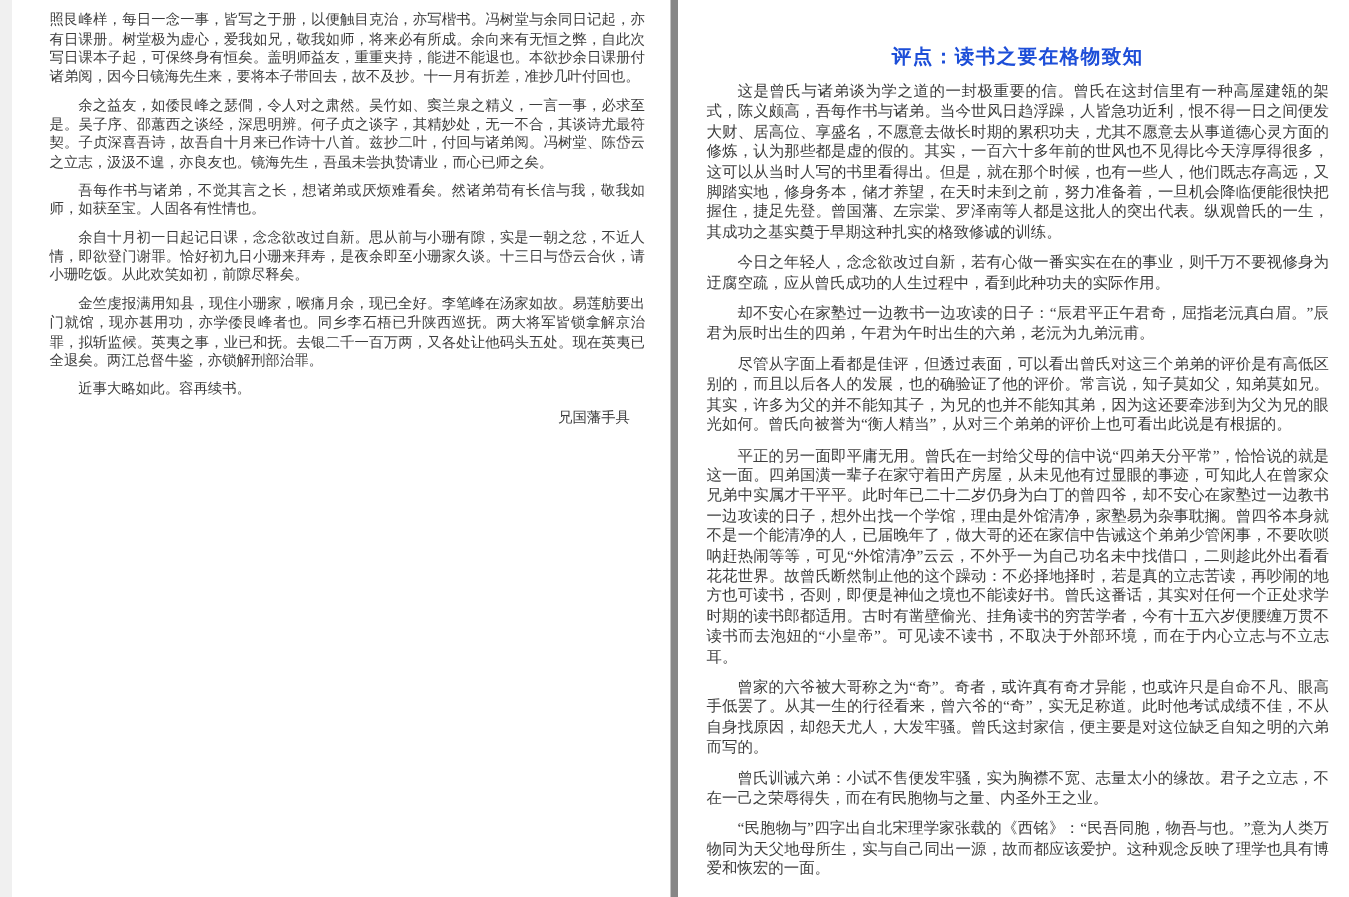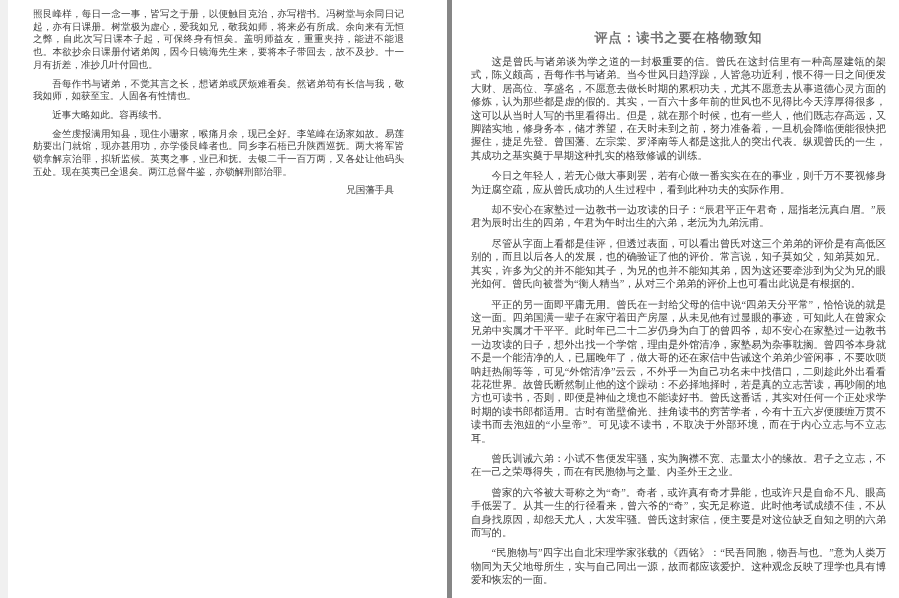--- a/index.html
+++ b/index.html
@@ -21,21 +21,21 @@
     flex: 0 0 auto;
   }
   .page {
     background: #ffffff;
     color: #3d3d3d;
     overflow: hidden;
     flex: 0 0 auto;
   }
   .page-left {
     width: 439px; height: 444px;
-    padding: 8px 43px 0 25px;
+    padding: 8px 17px 0 25px;
     font-size: 9.6px;
     line-height: 12.7px;
   }
   .divider {
     width: 5px; height: 598px;
     background: #868686;
     flex: 0 0 auto;
   }
   .page-right {
     width: 447px; height: 598px;
@@ -52,50 +52,52 @@
   .page-left p.para { margin-bottom: 6px; }
   p.para.flush { text-indent: 0; }
   .signature {
     text-align: right;
     padding-right: 10px;
     margin-top: 2px;
   }
   .commentary-title {
     text-align: center;
     font-weight: bold;
-    color: #737373;
+    color: #1d4ed8;
     font-size: 13px;
     line-height: 15px;
     margin-bottom: 10px;
     letter-spacing: 1px;
   }
 </style>
 </head>
 <body>
 
 <div class="viewer">
 
   <div class="edge-strip"></div>
 
   <div class="page page-left">
     <p class="para flush">照艮峰样，每日一念一事，皆写之于册，以便触目克治，亦写楷书。冯树堂与余同日记起，亦有日课册。树堂极为虚心，爱我如兄，敬我如师，将来必有所成。余向来有无恒之弊，自此次写日课本子起，可保终身有恒矣。盖明师益友，重重夹持，能进不能退也。本欲抄余日课册付诸弟阅，因今日镜海先生来，要将本子带回去，故不及抄。十一月有折差，准抄几叶付回也。</p>
+    <p class="para">余之益友，如倭艮峰之瑟僴，令人对之肃然。吴竹如、窦兰泉之精义，一言一事，必求至是。吴子序、邵蕙西之谈经，深思明辨。何子贞之谈字，其精妙处，无一不合，其谈诗尤最符契。子贞深喜吾诗，故吾自十月来已作诗十八首。兹抄二叶，付回与诸弟阅。冯树堂、陈岱云之立志，汲汲不遑，亦良友也。镜海先生，吾虽未尝执贽请业，而心已师之矣。</p>
     <p class="para">吾每作书与诸弟，不觉其言之长，想诸弟或厌烦难看矣。然诸弟苟有长信与我，敬我如师，如获至宝。人固各有性情也。</p>
+    <p class="para">余自十月初一日起记日课，念念欲改过自新。思从前与小珊有隙，实是一朝之忿，不近人情，即欲登门谢罪。恰好初九日小珊来拜寿，是夜余即至小珊家久谈。十三日与岱云合伙，请小珊吃饭。从此欢笑如初，前隙尽释矣。</p>
+    <p class="para">金竺虔报满用知县，现住小珊家，喉痛月余，现已全好。李笔峰在汤家如故。易莲舫要出门就馆，现亦甚用功，亦学倭艮峰者也。同乡李石梧已升陕西巡抚。两大将军皆锁拿解京治罪，拟斩监候。英夷之事，业已和抚。去银二千一百万两，又各处让他码头五处。现在英夷已全退矣。两江总督牛鉴，亦锁解刑部治罪。</p>
     <p class="para">近事大略如此。容再续书。</p>
-    <p class="para">金竺虔报满用知县，现住小珊家，喉痛月余，现已全好。李笔峰在汤家如故。易莲舫要出门就馆，现亦甚用功，亦学倭艮峰者也。同乡李石梧已升陕西巡抚。两大将军皆锁拿解京治罪，拟斩监候。英夷之事，业已和抚。去银二千一百万两，又各处让他码头五处。现在英夷已全退矣。两江总督牛鉴，亦锁解刑部治罪。</p>
     <div class="signature">兄国藩手具</div>
   </div>
 
   <div class="divider"></div>
 
   <div class="page page-right">
     <div class="commentary-title">评点：读书之要在格物致知</div>
     <p class="para">这是曾氏与诸弟谈为学之道的一封极重要的信。曾氏在这封信里有一种高屋建瓴的架式，陈义颇高，吾每作书与诸弟。当今世风日趋浮躁，人皆急功近利，恨不得一日之间便发大财、居高位、享盛名，不愿意去做长时期的累积功夫，尤其不愿意去从事道德心灵方面的修炼，认为那些都是虚的假的。其实，一百六十多年前的世风也不见得比今天淳厚得很多，这可以从当时人写的书里看得出。但是，就在那个时候，也有一些人，他们既志存高远，又脚踏实地，修身务本，储才养望，在天时未到之前，努力准备着，一旦机会降临便能很快把握住，捷足先登。曾国藩、左宗棠、罗泽南等人都是这批人的突出代表。纵观曾氏的一生，其成功之基实奠于早期这种扎实的格致修诚的训练。</p>
-    <p class="para">今日之年轻人，若无心做大事则罢，若有心做一番实实在在的事业，则千万不要视修身为迂腐空疏，应从曾氏成功的人生过程中，看到此种功夫的实际作用。</p>
+    <p class="para">今日之年轻人，念念欲改过自新，若有心做一番实实在在的事业，则千万不要视修身为迂腐空疏，应从曾氏成功的人生过程中，看到此种功夫的实际作用。</p>
     <p class="para">却不安心在家塾过一边教书一边攻读的日子：“辰君平正午君奇，屈指老沅真白眉。”辰君为辰时出生的四弟，午君为午时出生的六弟，老沅为九弟沅甫。</p>
     <p class="para">尽管从字面上看都是佳评，但透过表面，可以看出曾氏对这三个弟弟的评价是有高低区别的，而且以后各人的发展，也的确验证了他的评价。常言说，知子莫如父，知弟莫如兄。其实，许多为父的并不能知其子，为兄的也并不能知其弟，因为这还要牵涉到为父为兄的眼光如何。曾氏向被誉为“衡人精当”，从对三个弟弟的评价上也可看出此说是有根据的。</p>
     <p class="para">平正的另一面即平庸无用。曾氏在一封给父母的信中说“四弟天分平常”，恰恰说的就是这一面。四弟国潢一辈子在家守着田产房屋，从未见他有过显眼的事迹，可知此人在曾家众兄弟中实属才干平平。此时年已二十二岁仍身为白丁的曾四爷，却不安心在家塾过一边教书一边攻读的日子，想外出找一个学馆，理由是外馆清净，家塾易为杂事耽搁。曾四爷本身就不是一个能清净的人，已届晚年了，做大哥的还在家信中告诫这个弟弟少管闲事，不要吹唢呐赶热闹等等，可见“外馆清净”云云，不外乎一为自己功名未中找借口，二则趁此外出看看花花世界。故曾氏断然制止他的这个躁动：不必择地择时，若是真的立志苦读，再吵闹的地方也可读书，否则，即便是神仙之境也不能读好书。曾氏这番话，其实对任何一个正处求学时期的读书郎都适用。古时有凿壁偷光、挂角读书的穷苦学者，今有十五六岁便腰缠万贯不读书而去泡妞的“小皇帝”。可见读不读书，不取决于外部环境，而在于内心立志与不立志耳。</p>
+    <p class="para">曾家的六爷被大哥称之为“奇”。奇者，或许真有奇才异能，也或许只是自命不凡、眼高手低罢了。从其一生的行径看来，曾六爷的“奇”，实无足称道。此时他考试成绩不佳，不从自身找原因，却怨天尤人，大发牢骚。曾氏这封家信，便主要是对这位缺乏自知之明的六弟而写的。</p>
     <p class="para">曾氏训诫六弟：小试不售便发牢骚，实为胸襟不宽、志量太小的缘故。君子之立志，不在一己之荣辱得失，而在有民胞物与之量、内圣外王之业。</p>
-    <p class="para">曾家的六爷被大哥称之为“奇”。奇者，或许真有奇才异能，也或许只是自命不凡、眼高手低罢了。从其一生的行径看来，曾六爷的“奇”，实无足称道。此时他考试成绩不佳，不从自身找原因，却怨天尤人，大发牢骚。曾氏这封家信，便主要是对这位缺乏自知之明的六弟而写的。</p>
     <p class="para">“民胞物与”四字出自北宋理学家张载的《西铭》：“民吾同胞，物吾与也。”意为人类万物同为天父地母所生，实与自己同出一源，故而都应该爱护。这种观念反映了理学也具有博爱和恢宏的一面。</p>
 
   </div>
 
 </div>
 
 </body></html>

